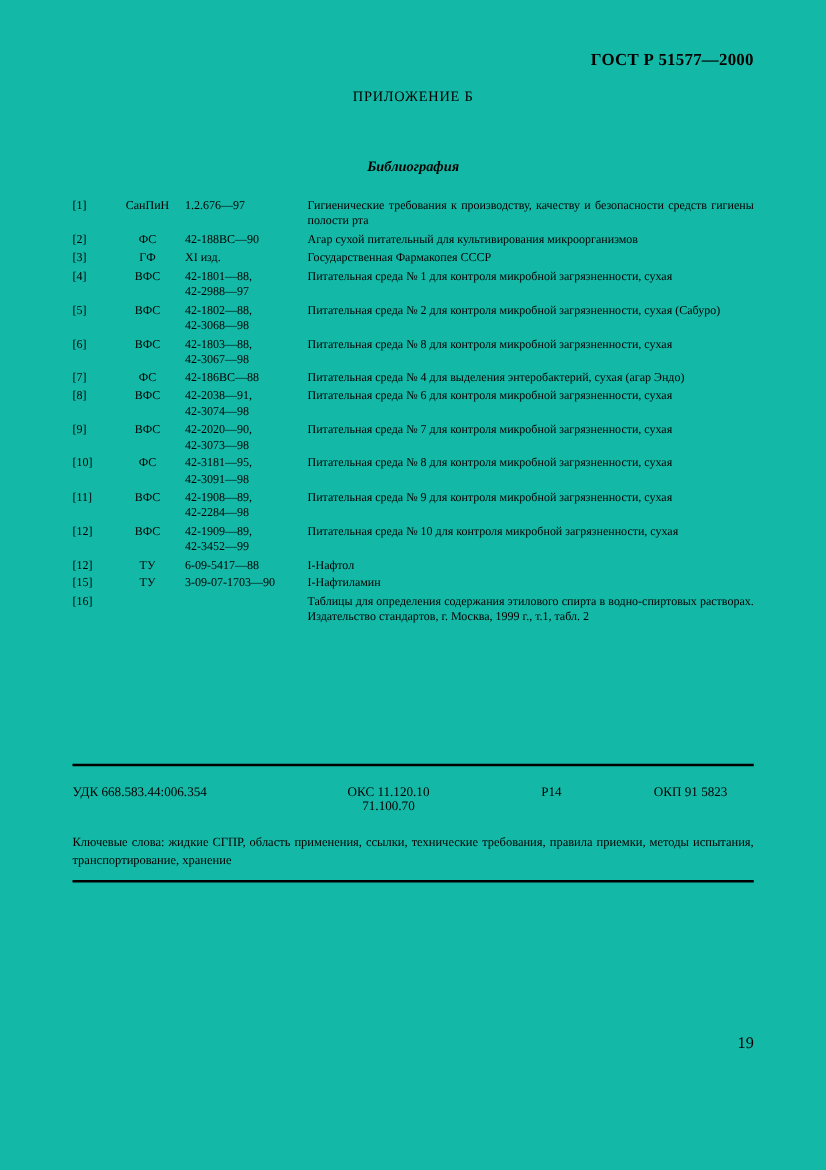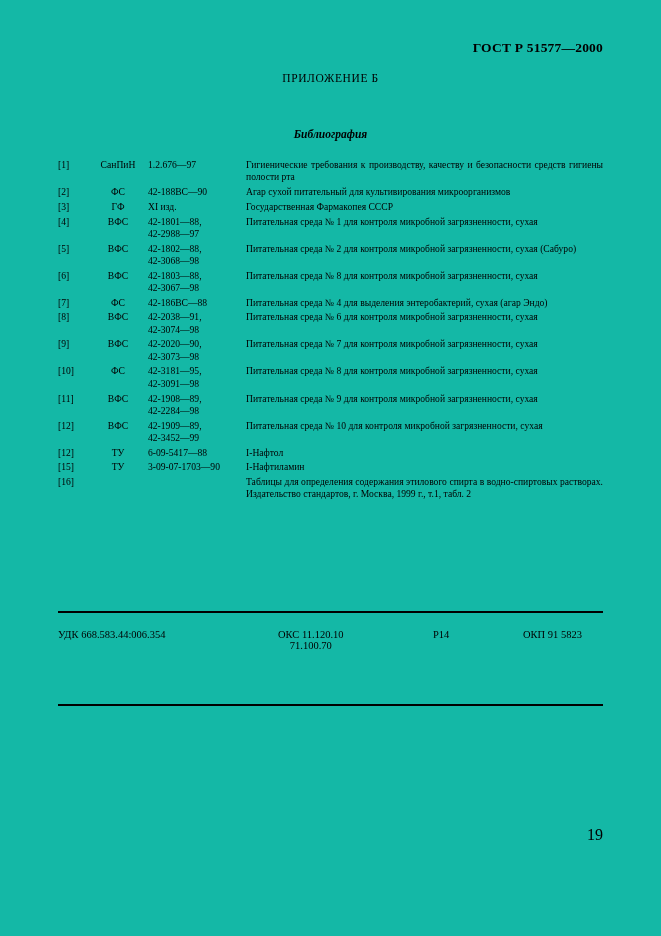--- a/index.html
+++ b/index.html
@@ -146,21 +146,21 @@
     line-height: 1.42;
     text-align: justify;
     text-justify: inter-word;
   }
 
   
   .page-number {
     position: absolute;
     right: 58px;
     top: 826px;
-    font-size: 16px;
+    font-size: 13px;
   }
 </style>
 </head>
 <body>
 
 <div class="page">
 
   <div class="std-header">ГОСТ Р 51577—2000</div>
 
   <div class="appendix-block">
@@ -269,18 +269,19 @@
   <div class="codes-row">
     <span class="code-cell code-udk">УДК 668.583.44:006.354</span>
     <span class="code-cell code-oks">
       <span>ОКС 11.120.10</span>
       <span class="oks-l2">71.100.70</span>
     </span>
     <span class="code-cell code-r14">Р14</span>
     <span class="code-cell code-okp">ОКП  91 5823</span>
   </div>
 
+  <div class="keywords">Ключевые слова: жидкие СГПР, область применения, ссылки, технические требования, правила приемки, методы испытания, транспортирование, хранение</div>
 
   <div class="rule-bottom"></div>
 
   <div class="page-number">19</div>
 
 </div>
 
 </body></html>

